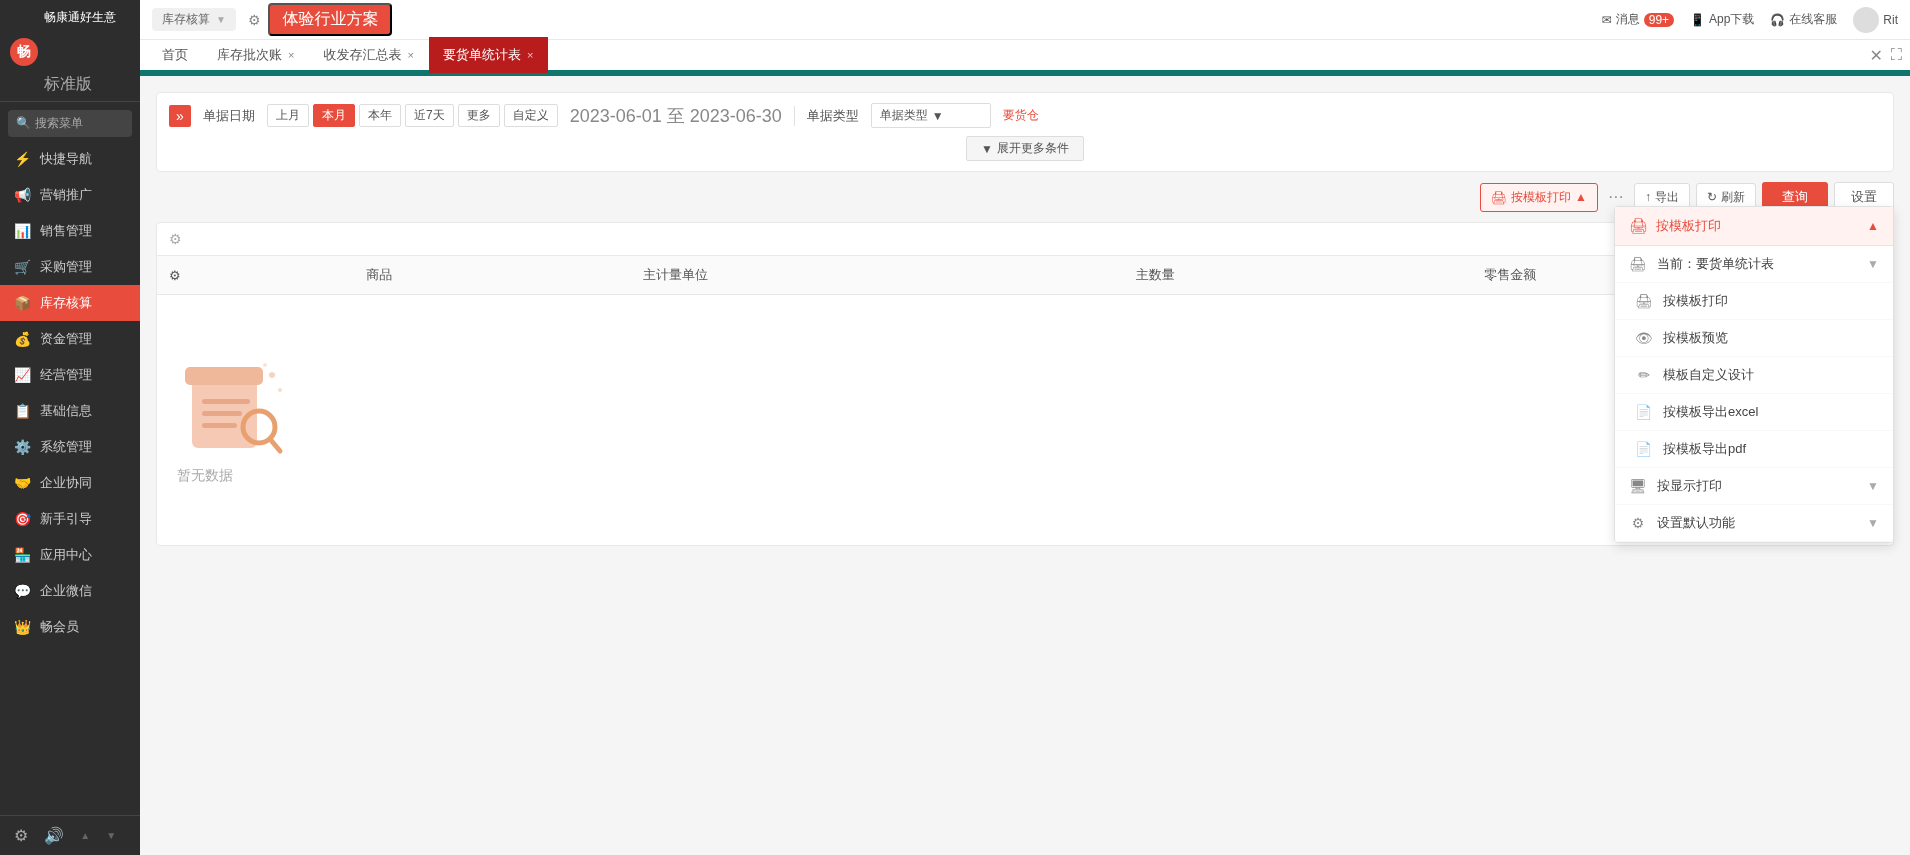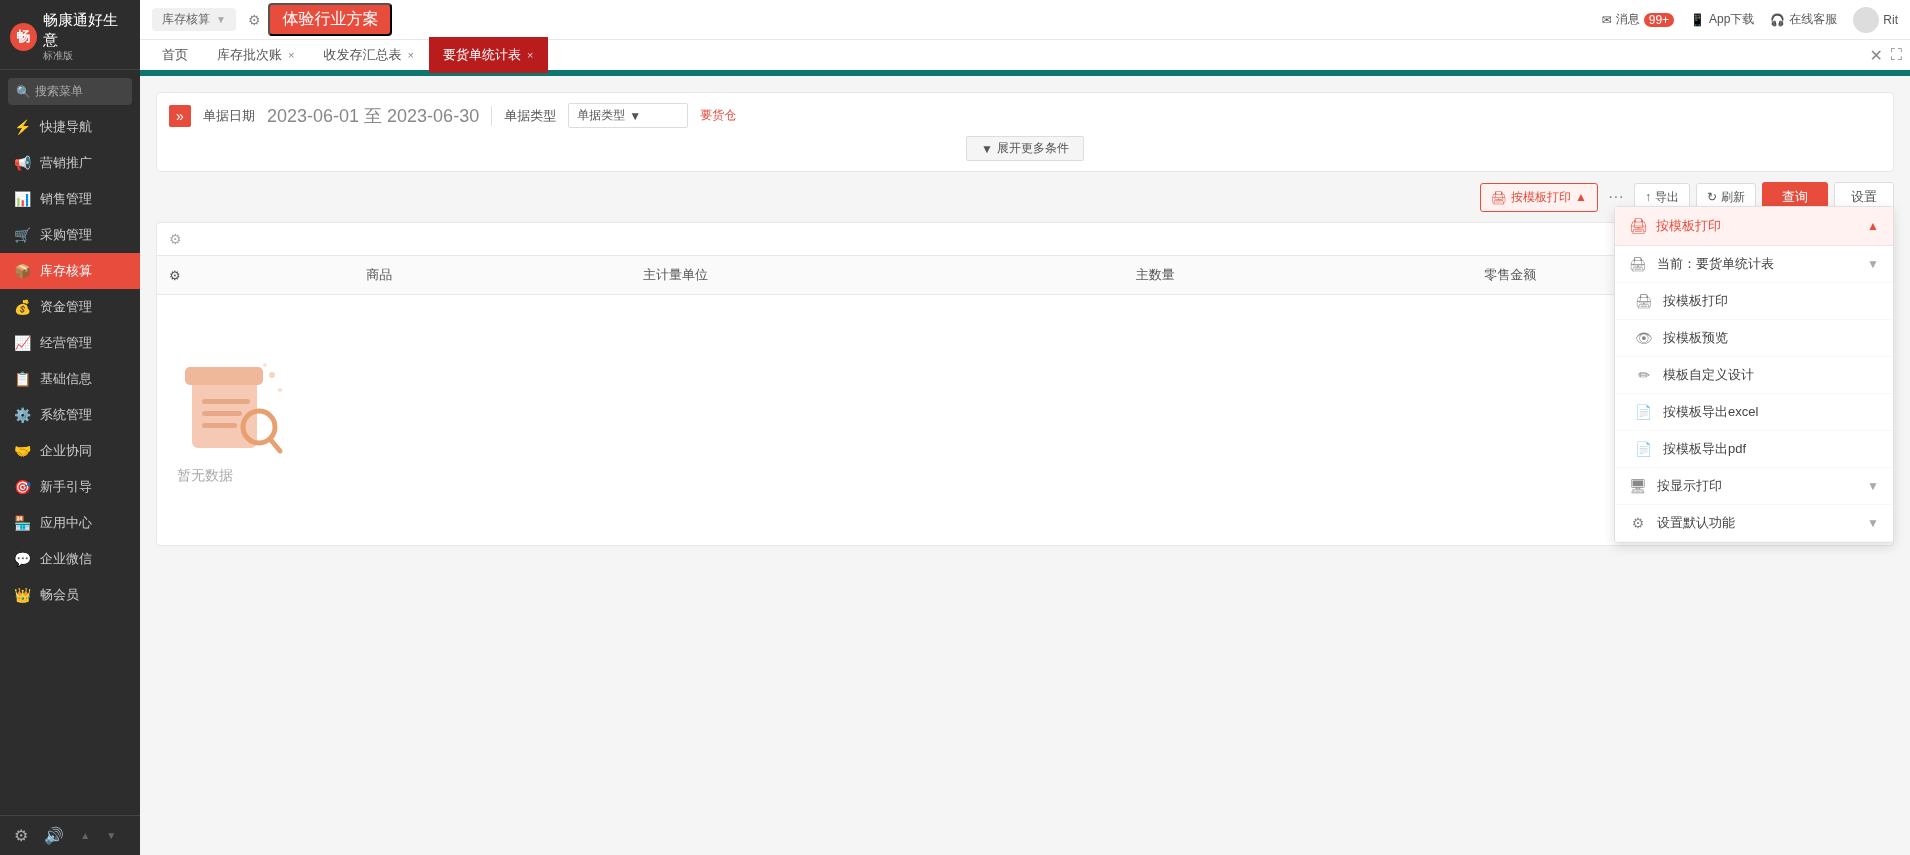--- a/index.html
+++ b/index.html
@@ -22,22 +22,22 @@
       gap: 6px;
       border-bottom: 1px solid #444;
     }
     .sidebar-logo-icon {
       width: 28px; height: 28px;
       background: #e74c3c;
       border-radius: 50%;
       display: flex; align-items: center; justify-content: center;
       color: white; font-size: 14px; font-weight: bold;
     }
-    .sidebar-logo-text { font-size: 15px; color: #fff; line-height: 1.3; }
-    .sidebar-logo-badge { font-size: 10px; color: #aaa; }
+    .sidebar-logo-text { font-size: 12px; color: #fff; line-height: 1.3; }
+    .sidebar-logo-badge { font-size: 16px; color: #aaa; margin-top: 48px; }
     .sidebar-search {
       margin: 8px 8px 4px 8px;
       background: #444;
       border-radius: 4px;
       padding: 5px 8px;
       color: #aaa;
       font-size: 12px;
       display: flex; align-items: center; gap: 4px;
       cursor: pointer;
     }
@@ -408,20 +408,28 @@
     </div>
   </div>
 
   <div class="page-content">
 
 
     <div class="filter-bar">
       <div class="filter-row">
         <button class="filter-expand-btn">»</button>
         <span class="filter-label">单据日期</span>
+        <div class="filter-date-btns">
+          <button class="date-btn">上月</button>
+          <button class="date-btn active">本月</button>
+          <button class="date-btn">本年</button>
+          <button class="date-btn">近7天</button>
+          <button class="date-btn">更多</button>
+          <button class="date-btn">自定义</button>
+        </div>
         <span class="date-range">2023-06-01 至 2023-06-30</span>
         <div class="filter-divider"></div>
         <span class="filter-label">单据类型</span>
         <div class="filter-select">
           <span>单据类型</span>
           <span>▼</span>
         </div>
         <span class="filter-more-label">要货仓</span>
       </div>
       <div class="expand-row">

